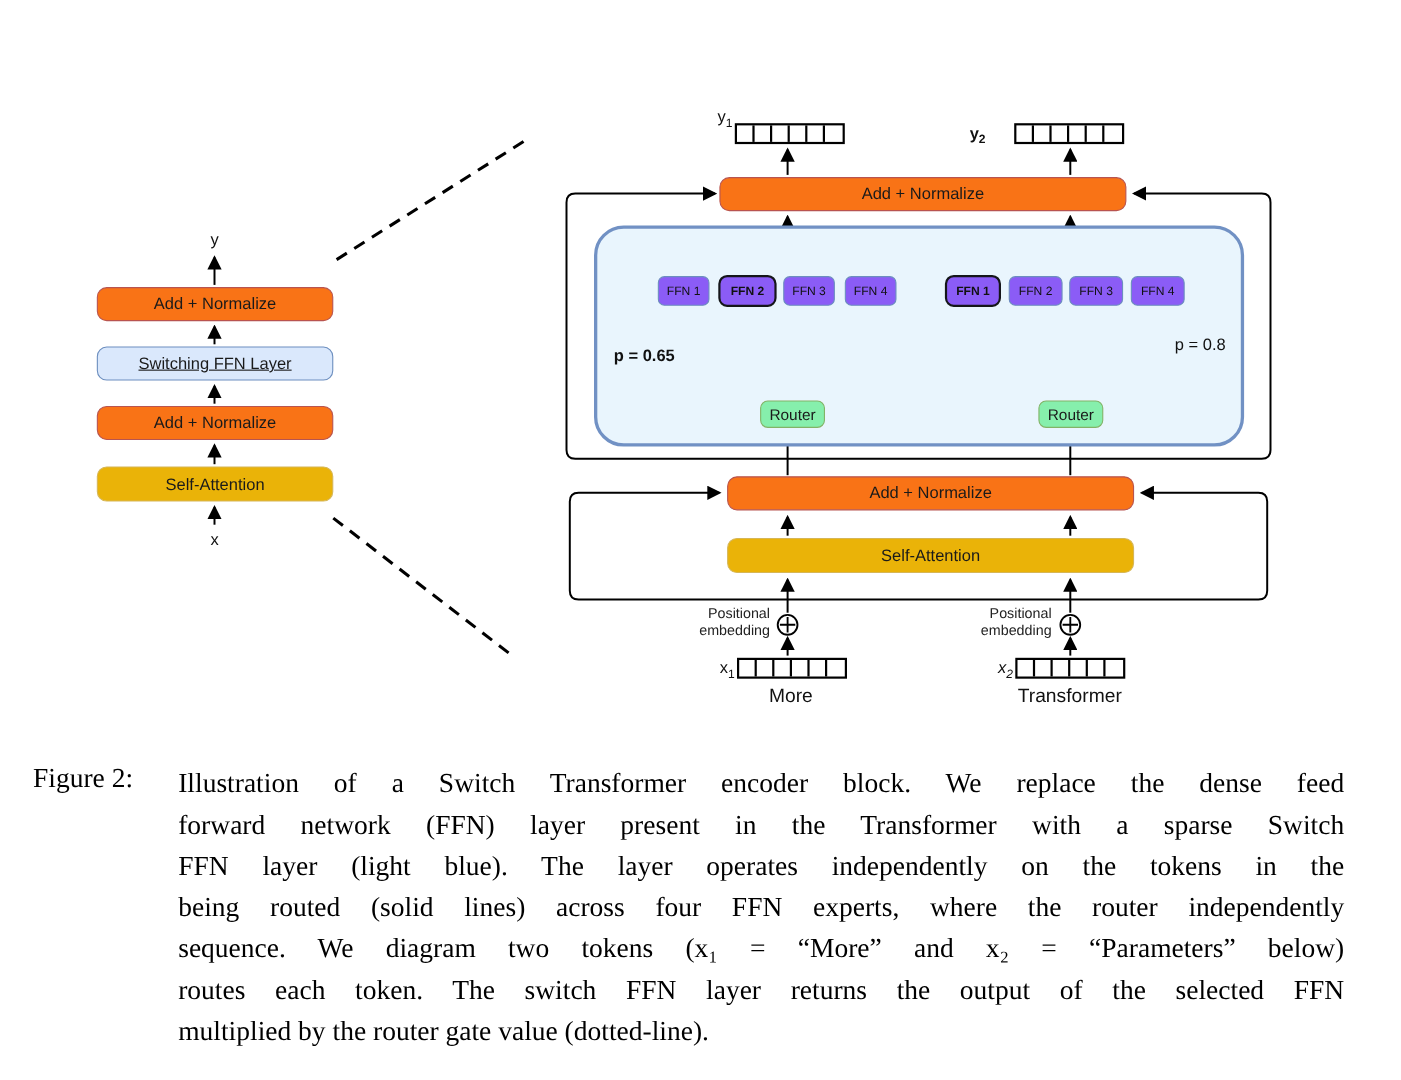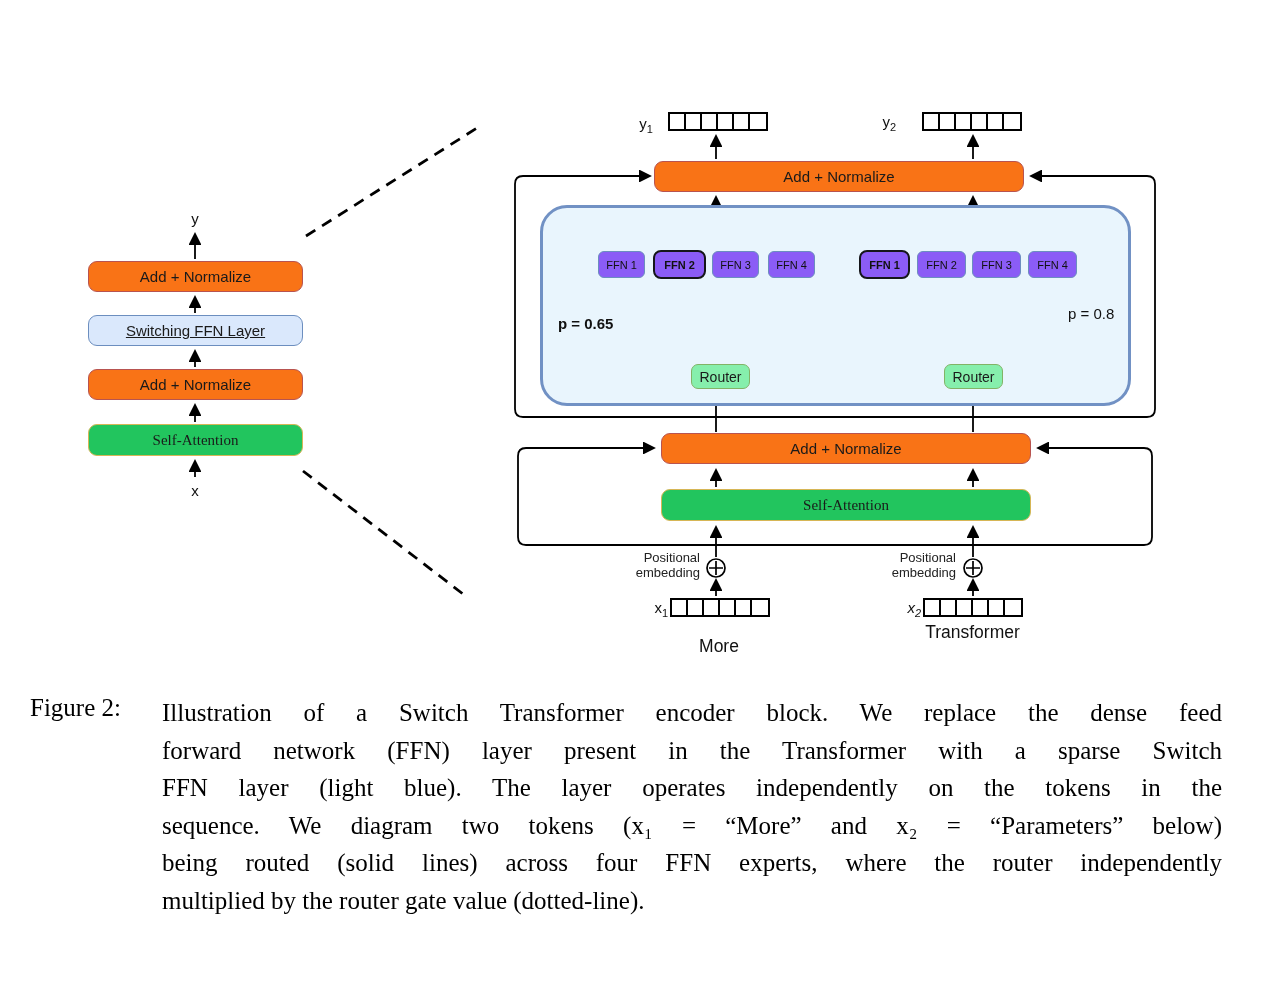--- a/index.html
+++ b/index.html
@@ -2,21 +2,21 @@
 <html><head>
 <meta charset="utf-8">
 <style>
   html,body{margin:0;padding:0;background:#fff;}
   #stage{position:relative;width:1274px;height:982px;background:#fff;overflow:hidden;
          font-family:"Liberation Sans",sans-serif;color:#111;}
   #wires{position:absolute;left:0;top:0;}
   .box{position:absolute;box-sizing:border-box;display:flex;align-items:center;justify-content:center;
        font-size:15px;color:#1a1a1a;}
   .pink{background:#f97316;border:1.7px solid #b85450;border-radius:9px;}
-  .yellow{background:#22c55e;border:1.7px solid #d6b656;border-radius:9px;font-family:Liberation Serif, serif;}
+  .yellow{background:#eab308;border:1.7px solid #d6b656;border-radius:9px;}
   .bluebox{background:#dae8fc;border:1.7px solid #6c8ebf;border-radius:9px;text-decoration:underline;}
   .container-blue{position:absolute;box-sizing:border-box;background:#e9f5fd;
        border:3px solid #7191c4;border-radius:27px;}
   .chip{position:absolute;box-sizing:border-box;display:flex;align-items:center;justify-content:center;
        background:#8b5cf6;border:1.5px solid #6c8ebf;border-radius:6px;font-size:11px;}
   .chip.sel{border:2.2px solid #15161a;border-radius:8px;font-weight:bold;}
   .green{background:#86efac;border:1.7px solid #82b366;border-radius:7px;font-size:14px;}
   .lab{position:absolute;line-height:1.15;}
   .strip{position:absolute;box-sizing:border-box;display:grid;grid-template-columns:repeat(6,1fr);
        background:#fff;border:2.2px solid #000;}
@@ -123,30 +123,30 @@
       </g>
   </svg>
 
   <div class="lab tok" style="left:180px;top:210px;width:30px;text-align:center;">y</div>
   <div class="box pink" style="left:88px;top:261px;width:215px;height:31px;">Add + Normalize</div>
   <div class="box bluebox" style="left:88px;top:315px;width:215px;height:31px;">Switching FFN Layer</div>
   <div class="box pink" style="left:88px;top:369px;width:215px;height:31px;">Add + Normalize</div>
   <div class="box yellow" style="left:88px;top:424px;width:215px;height:32px;">Self-Attention</div>
   <div class="lab tok" style="left:180px;top:482px;width:30px;text-align:center;">x</div>
 
-  <div class="lab tok" style="left:626px;top:115px;width:40px;text-align:center;"><span>y</span><sub>1</sub></div>
+  <div class="lab tok" style="left:626px;top:98px;width:40px;"><span>y</span><sub>1</sub></div>
   <div class="strip" style="left:668px;top:112px;width:100px;height:19px;">
       <i></i>
       <i></i>
       <i></i>
       <i></i>
       <i></i>
       <i></i>
     </div>
-  <div class="lab tok" style="left:856px;top:113px;width:40px;"><span>y</span><sub>2</sub></div>
+  <div class="lab tok" style="left:856px;top:113px;width:40px;font-weight:bold;"><span>y</span><sub>2</sub></div>
   <div class="strip" style="left:922px;top:112px;width:100px;height:19px;">
       <i></i>
       <i></i>
       <i></i>
       <i></i>
       <i></i>
       <i></i>
     </div>
 
   <div class="box pink" style="left:654px;top:161px;width:370px;height:31px;">Add + Normalize</div>
@@ -193,28 +193,29 @@
   <div class="lab tok" style="left:881px;top:599px;width:40px;font-style:italic;"><span>x</span><sub>2</sub></div>
   <div class="strip" style="left:923px;top:598px;width:100px;height:19px;">
       <i></i>
       <i></i>
       <i></i>
       <i></i>
       <i></i>
       <i></i>
     </div>
 
-  <div class="lab word" style="left:669px;top:636px;width:100px;">More</div>
+  <div class="lab word" style="left:669px;top:622px;width:100px;">More</div>
   <div class="lab word" style="left:909px;top:622px;width:127px;">Transformer</div>
 
   <div id="caption">
     <div id="fig-label">Figure 2:</div>
     <div id="cap-block">
       <div class="cap-line">Illustration of a Switch Transformer encoder block. We replace the dense feed</div>
       <div class="cap-line">forward network (FFN) layer present in the Transformer with a sparse Switch</div>
       <div class="cap-line">FFN layer (light blue). The layer operates independently on the tokens in the</div>
+      <div class="cap-line">being routed (solid lines) across four FFN experts, where the router independently</div>
       <div class="cap-line">sequence. We diagram two tokens (x₁ = “More” and x₂ = “Parameters” below)</div>
-      <div class="cap-line">being routed (solid lines) across four FFN experts, where the router independently</div>
+      <div class="cap-line">routes each token. The switch FFN layer returns the output of the selected FFN</div>
       <div class="cap-line">multiplied by the router gate value (dotted-line).</div>
     </div>
   </div>
 
 </div>
 
 </body></html>

